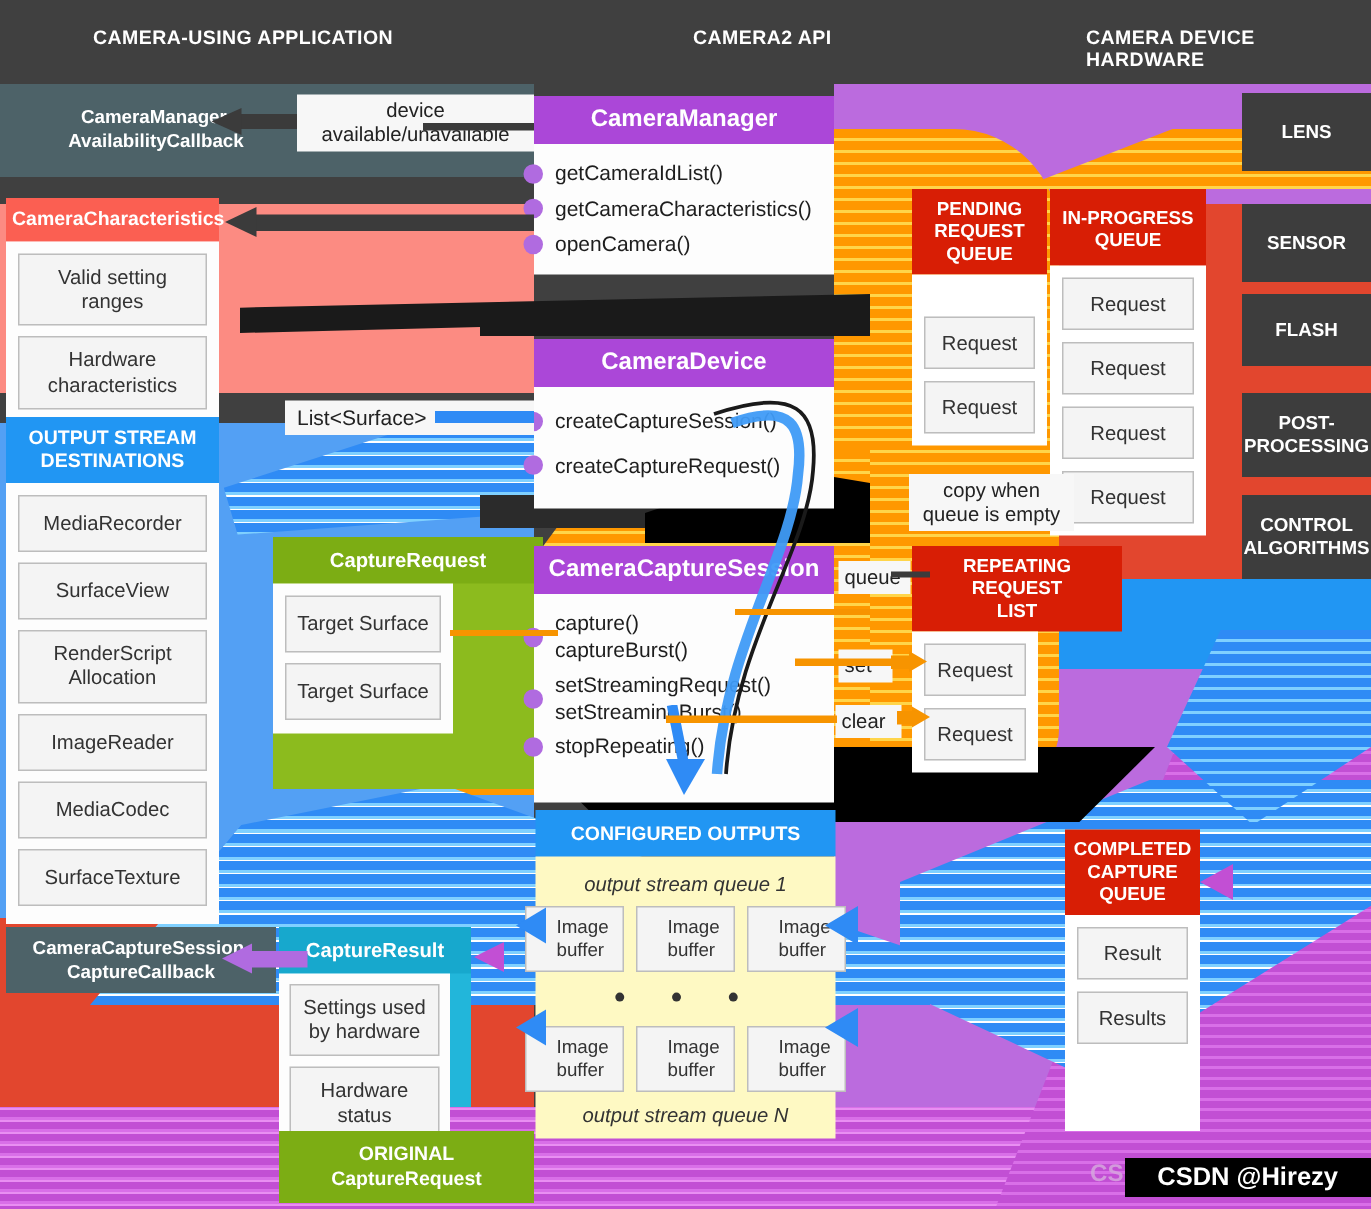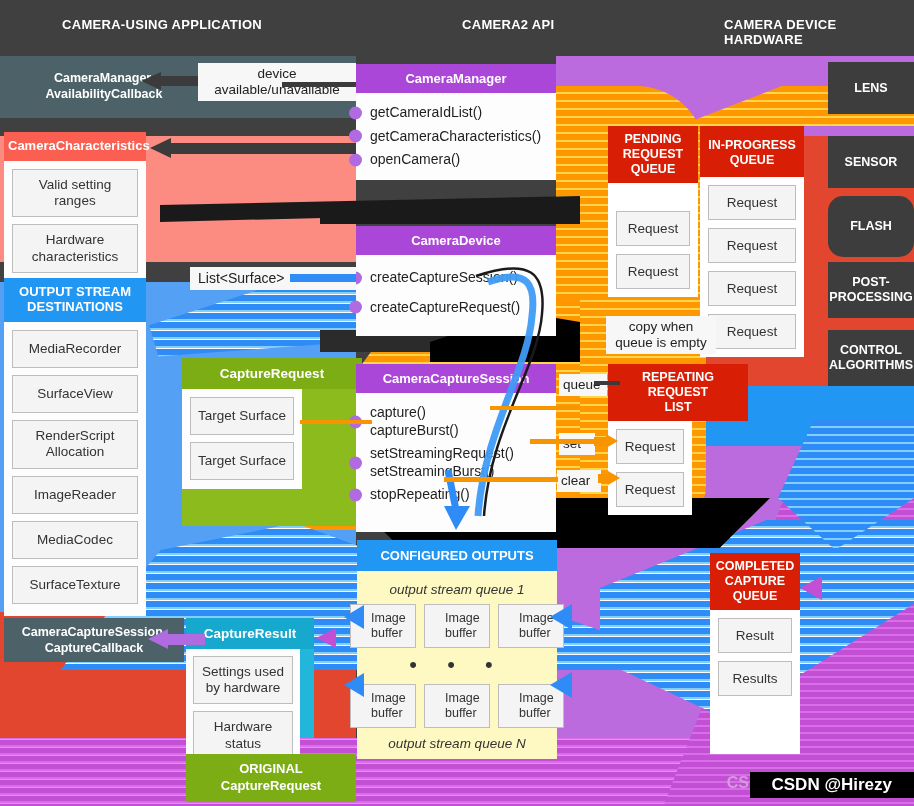--- a/index.html
+++ b/index.html
@@ -95,21 +95,21 @@
   }
   .card-body { background:#fdfdfd; padding:8px 8px 10px 8px; }
   .slot {
     background:#f4f4f4; border:1px solid #bdbdbd; text-align:center;
     font-size:13.5px; color:#333; padding:7px 4px; margin-bottom:7px; line-height:1.2;
   }
   .slot:last-child { margin-bottom:0; }
 
   
   .api-card { position:absolute; z-index:12; }
-  .api-head { background:#ab47d8; color:#fff; font-weight:bold; font-size:13px; text-align:center; padding:7px 0; }
+  .api-head { background:#ab47d8; color:#fff; font-weight:bold; font-size:16px; text-align:center; padding:7px 0; }
   .api-body { background:#fdfdfd; padding:8px 10px 8px 14px; }
   .api-row { font-size:14px; color:#1e1e1e; line-height:1.25; padding:3px 0; position:relative; }
   .dot { position:absolute; left:-21px; top:50%; transform:translateY(-50%);
          width:13px; height:13px; border-radius:50%; background:#b06be0; }
 
   
   .cb-box {
     position:absolute; z-index:12; background:#4d6268; color:#fff;
     font-weight:bold; font-size:12.5px; text-align:center; line-height:1.3;
     display:flex; align-items:center; justify-content:center;
@@ -459,21 +459,21 @@
       <div>CaptureRequest</div>
     </div>
   </div>
 
   <div class="hw" style="left:828px; top:62px;  width:86px; height:52px;">
     <div><span>LENS</span></div>
   </div>
   <div class="hw" style="left:828px; top:136px; width:86px; height:52px;">
     <div><span>SENSOR</span></div>
   </div>
-  <div class="hw" style="left:828px; top:196px; width:86px; height:61px;border-radius:15px;">
+  <div class="hw" style="left:828px; top:196px; width:86px; height:48px;">
     <div><span>FLASH</span></div>
   </div>
   <div class="hw" style="left:828px; top:262px; width:86px; height:56px;">
     <div>
       <div>POST-</div>
       <div>PROCESSING</div>
     </div>
   </div>
   <div class="hw" style="left:828px; top:330px; width:86px; height:56px;">
     <div>

